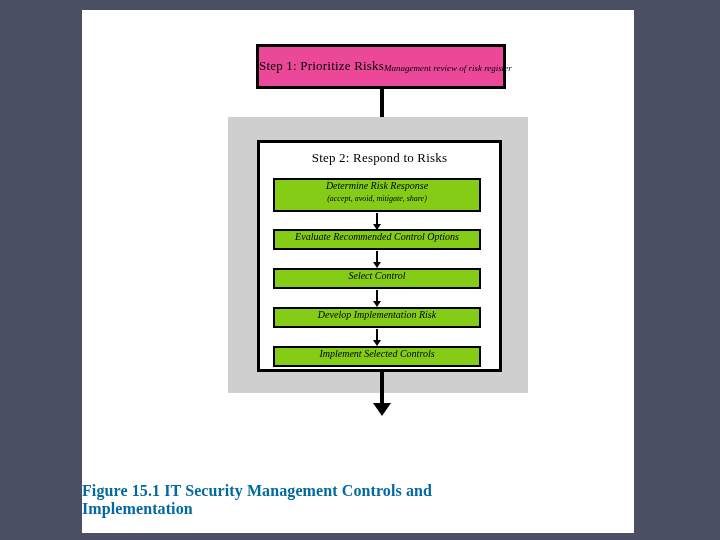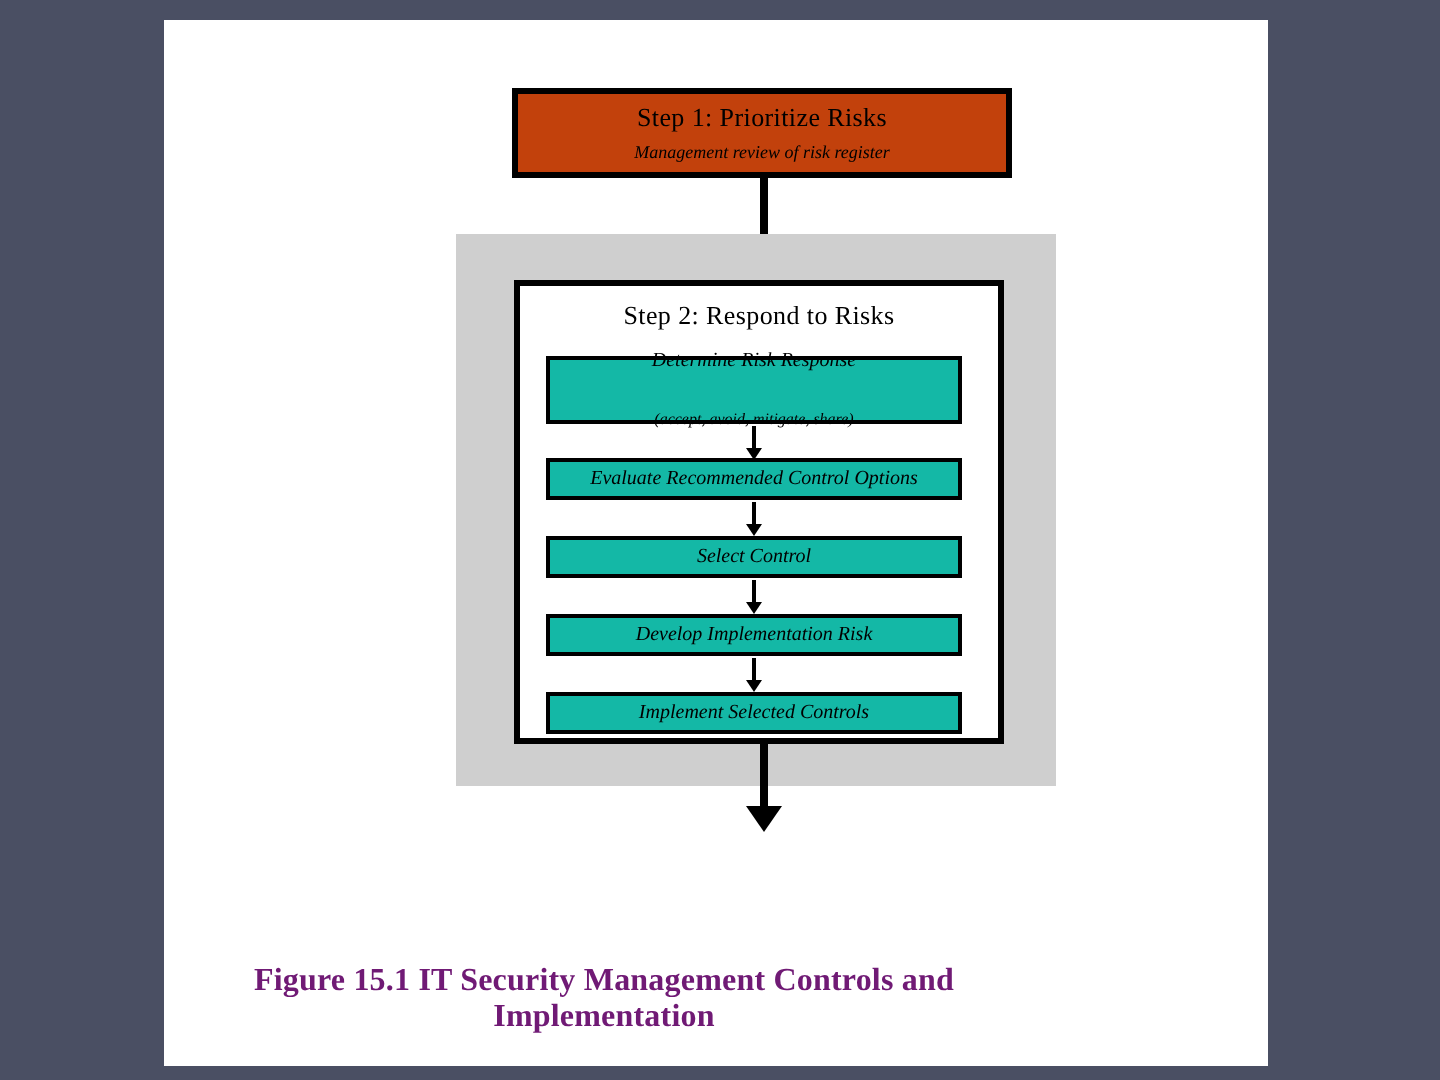--- a/index.html
+++ b/index.html
@@ -30,27 +30,26 @@
     position: absolute;
     left: 0;
     top: 0;
     width: 552px;
     height: 523px;
   }
 
   
   .box {
     position: absolute;
-    background: #c2410c;
+    background: #ec4899;
     border: 2px solid #000000;
     box-sizing: border-box;
     display: flex;
-    flex-direction: column;
     align-items: center;
-    justify-content: center;
+    justify-content: space-between;
   }
 
   .step-title {
     font-family: "Liberation Serif", serif;
     font-size: 13px;
     font-weight: normal;
     color: #000;
     letter-spacing: 0.2px;
     line-height: 1.15;
     text-align: center;
@@ -115,46 +114,46 @@
     top: 8px;
     width: 100%;
     text-align: center;
   }
 
   
   .inner-box {
     position: absolute;
     left: 13px;
     width: 208px;
-    background: #14b8a6;
+    background: #84cc16;
     border: 2px solid #000000;
     box-sizing: border-box;
     display: flex;
     flex-direction: column;
     align-items: center;
-    justify-content: center;
+    justify-content: flex-start;
   }
 
   .inner-label {
     font-family: "Liberation Serif", serif;
     font-style: italic;
     font-size: 10px;
     color: #000;
     line-height: 1.2;
     text-align: center;
     white-space: nowrap;
   }
 
   .inner-sub {
     font-family: "Liberation Serif", serif;
     font-style: italic;
     font-size: 8px;
     color: #000;
     line-height: 1.2;
-    margin-top: 18px;
+    margin-top: 2px;
     text-align: center;
     white-space: nowrap;
   }
 
   #ibox0 { top: 35px;  height: 34px; }
   #ibox1 { top: 86px;  height: 21px; }
   #ibox2 { top: 125px; height: 21px; }
   #ibox3 { top: 164px; height: 21px; }
   #ibox4 { top: 203px; height: 21px; }
 
@@ -201,25 +200,24 @@
   #sarrow1 { top: 108px; }
   #sarrow2 { top: 147px; }
   #sarrow3 { top: 186px; }
 
   
   #caption {
     position: absolute;
     left: 0;
     top: 472px;
     width: 440px;
-    text-align: center;
     font-family: "Liberation Serif", serif;
     font-weight: bold;
     font-size: 16px;
-    color: #701a75;
+    color: #0369a1;
     letter-spacing: 0.1px;
   }
 </style>
 </head>
 <body>
 
 <div id="slide">
   <div id="figure">
 
     <div class="box" id="step1">

